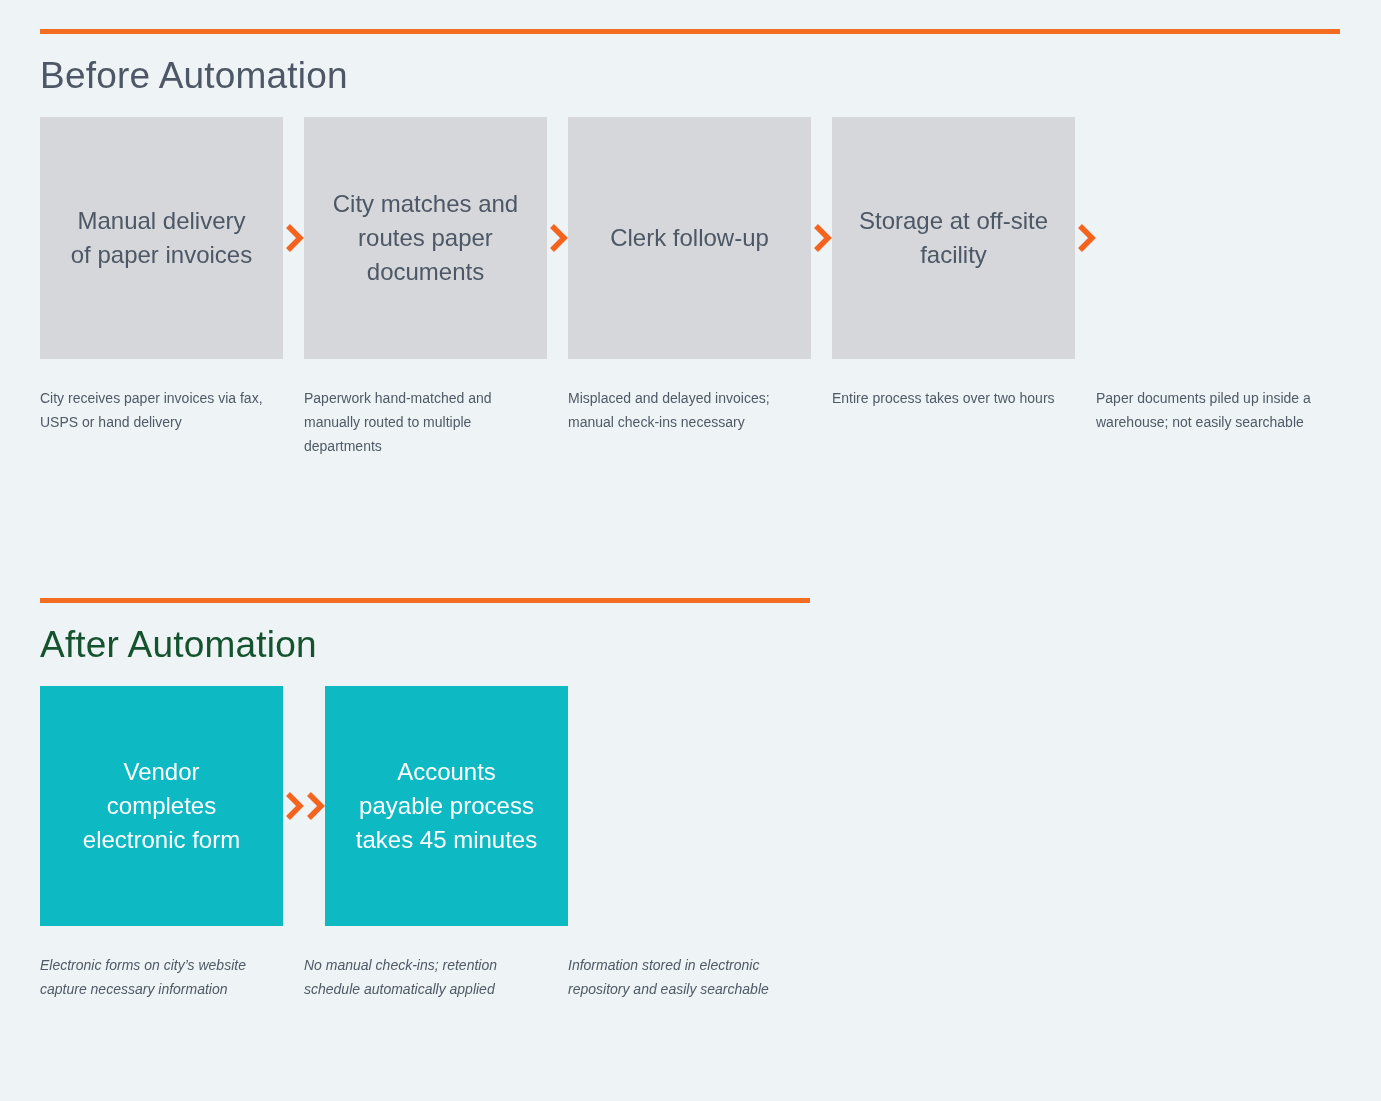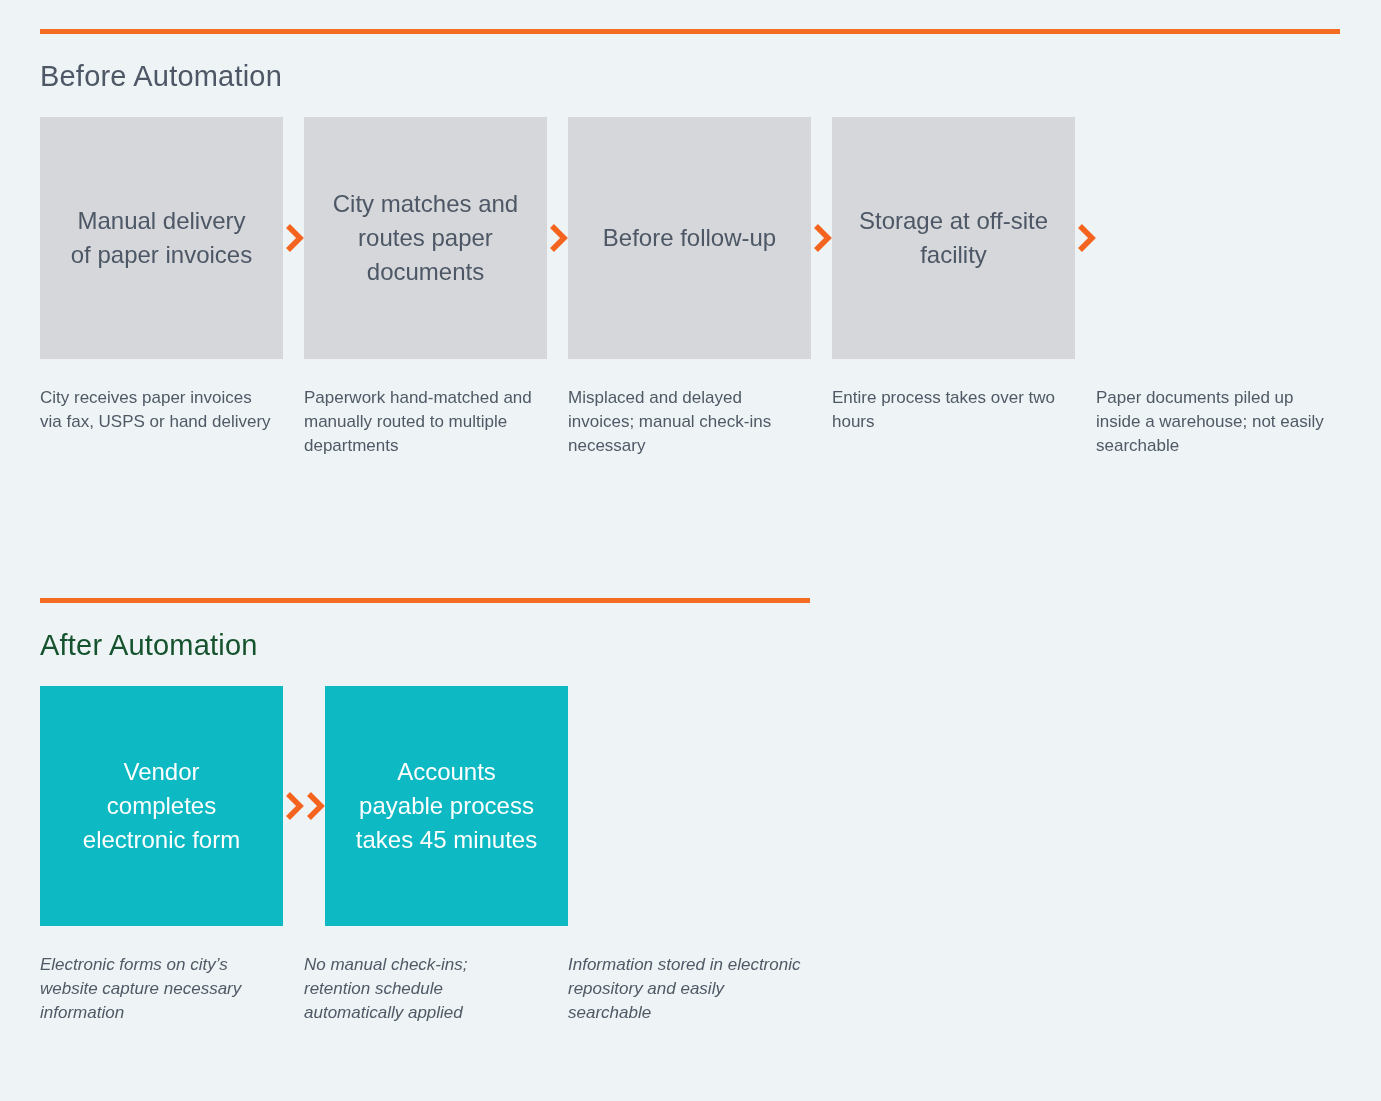--- a/index.html
+++ b/index.html
@@ -18,21 +18,21 @@
     padding: 29px 40px 0 40px;
   }
   .rule {
     height: 5px;
     background: #F36C21;
   }
   .rule-before { width: 1300px; }
   .rule-after  { width: 770px; }
   .title {
     margin: 22px 0 0 0;
-    font-size: 29px;
+    font-size: 37px;
     font-weight: 400;
     line-height: 40px;
     color: #4D5765;
     letter-spacing: 0.2px;
   }
   .title-after { color: #14532d; }
   .flow {
     margin-top: 21px;
     display: flex;
     align-items: stretch;
@@ -73,21 +73,21 @@
   .captions {
     display: grid;
     column-gap: 21px;
     margin-top: 27px;
   }
   .captions-5 { grid-template-columns: repeat(5, 243px); }
   .captions-3 { grid-template-columns: repeat(3, 243px); font-style: italic; }
   .caption {
     margin: 0;
     padding-right: 10px;
-    font-size: 17px;
+    font-size: 14px;
     line-height: 24px;
     color: #4F5A66;
   }
   .section-after { margin-top: 140px; }
 </style>
 </head>
 <body>
 
 <div class="canvas">
 
@@ -106,21 +106,21 @@
       </span>
       <div class="box box-gray">
         <span class="box-label">City matches and routes paper documents</span>
       </div>
       <span class="arrow">
         <svg width="20" height="32" viewBox="0 0 20 32">
             <path d="M4 4 L16 16 L4 28" fill="none" stroke="#F4641E" stroke-width="5.5"></path>
           </svg>
       </span>
       <div class="box box-gray">
-        <span class="box-label">Before follow-up</span>
+        <span class="box-label">Clerk follow-up</span>
       </div>
       <span class="arrow">
         <svg width="20" height="32" viewBox="0 0 20 32">
             <path d="M4 4 L16 16 L4 28" fill="none" stroke="#F4641E" stroke-width="5.5"></path>
           </svg>
       </span>
       <div class="box box-gray">
         <span class="box-label">Storage at off-site facility</span>
       </div>
       <span class="arrow">

